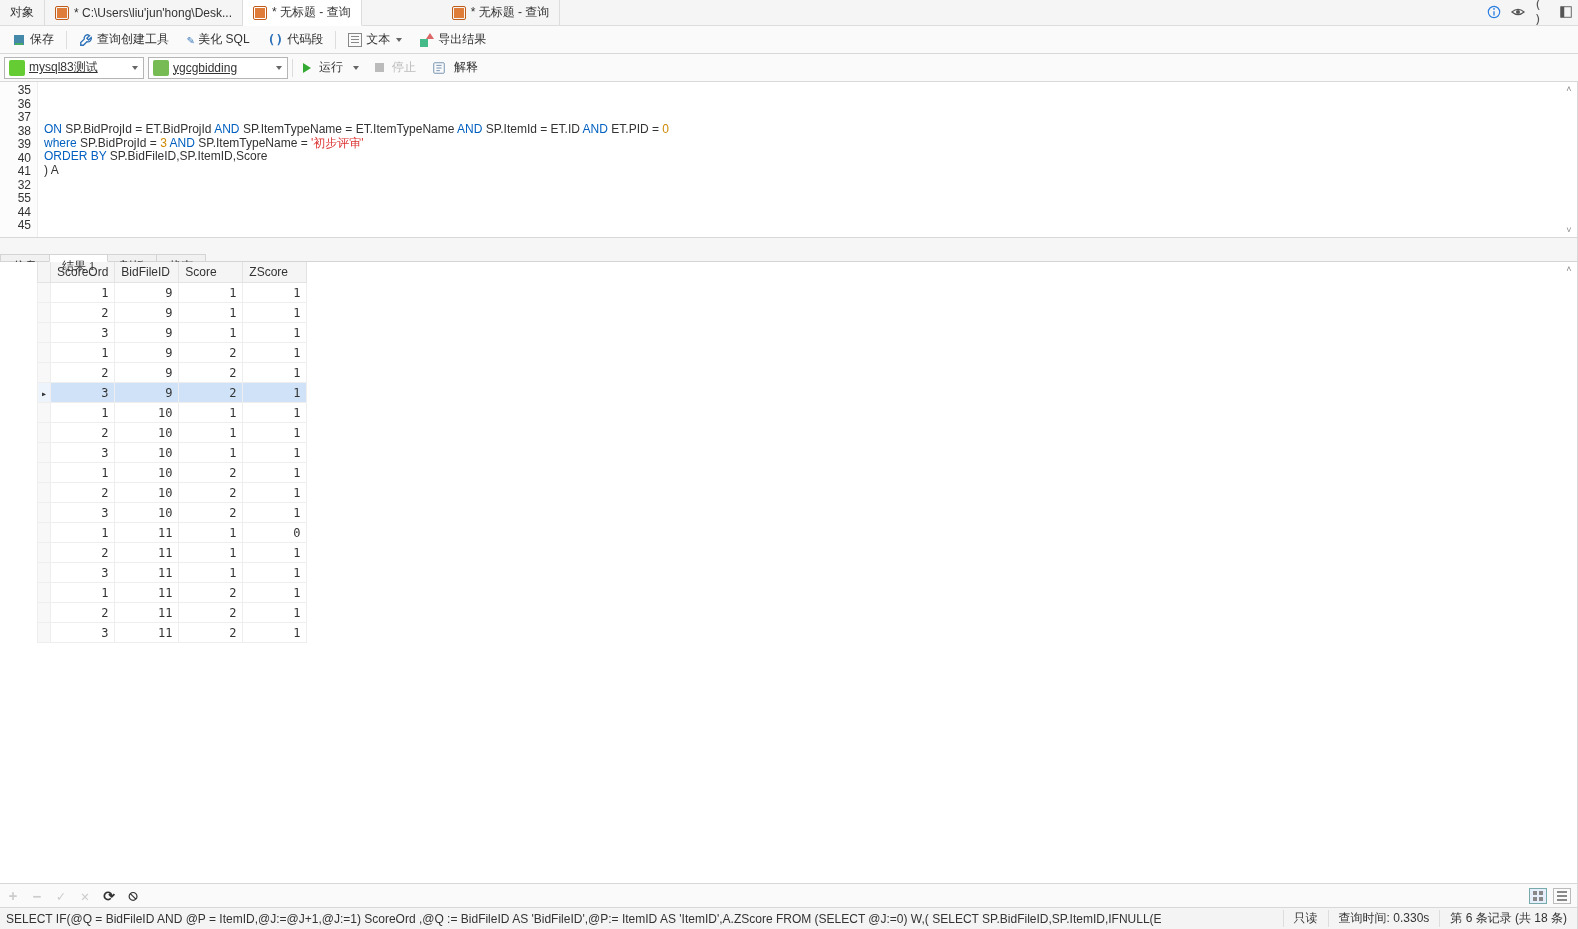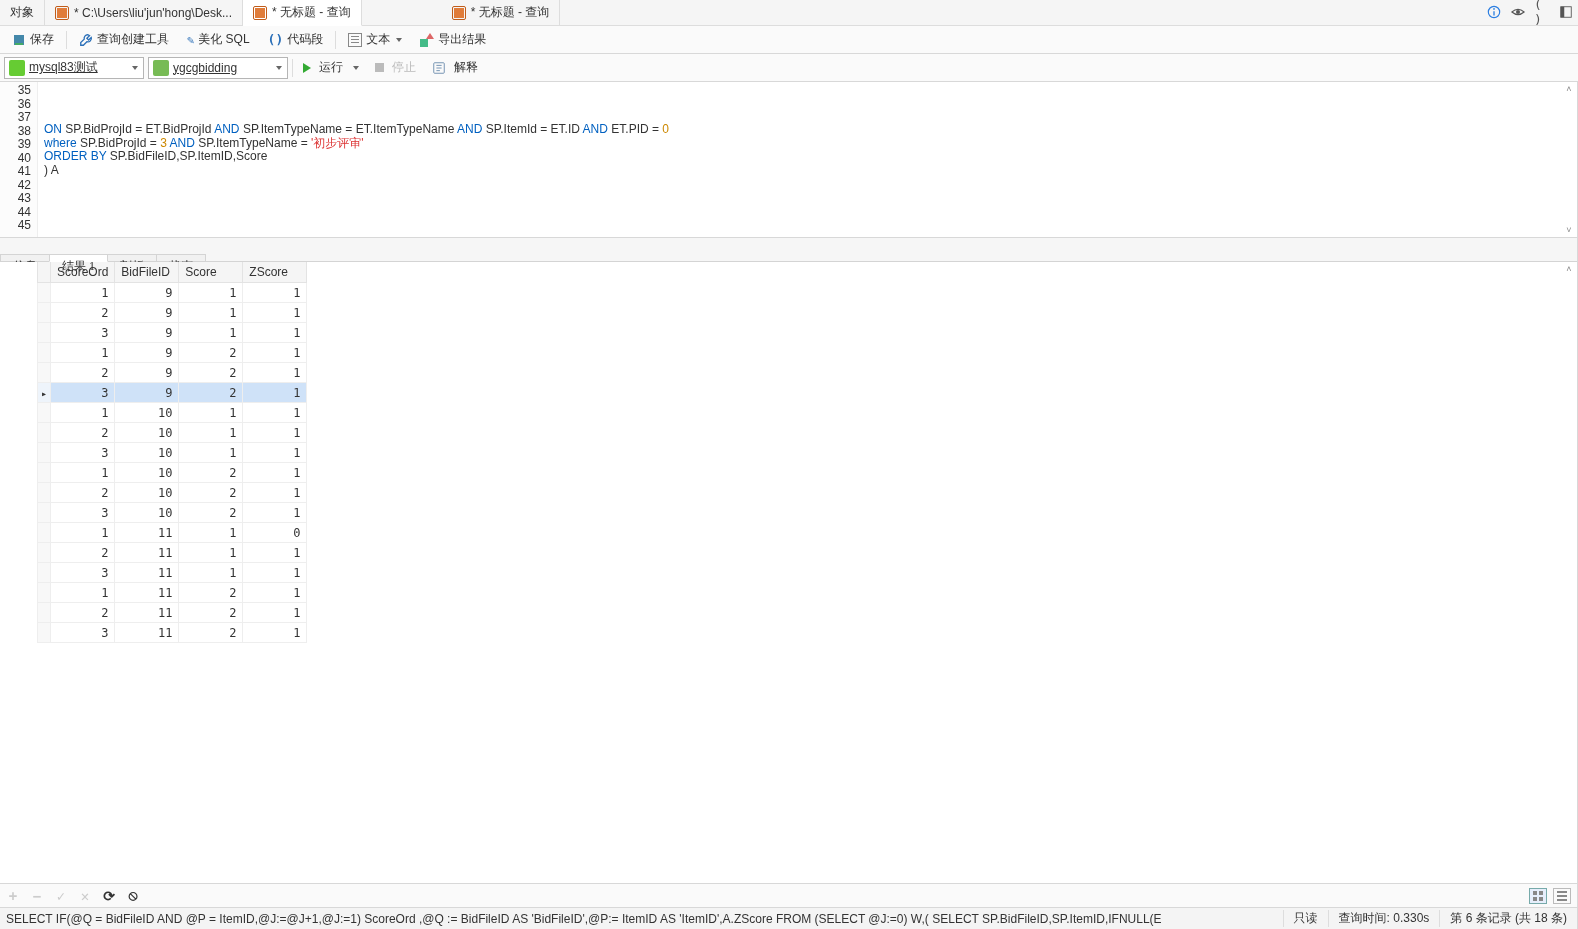--- a/index.html
+++ b/index.html
@@ -200,22 +200,22 @@
 
     <div class="sql-area">
       <div class="gutter" id="gutter">
           <div>35</div>
           <div>36</div>
           <div>37</div>
           <div>38</div>
           <div>39</div>
           <div>40</div>
           <div>41</div>
-          <div>42</div>
-          <div>43</div>
+          <div>32</div>
+          <div>55</div>
           <div>44</div>
           <div>45</div>
         </div>
       <div class="code" id="code"><div><span class="kw">ON</span> SP.BidProjId = ET.BidProjId <span class="kw">AND</span> SP.ItemTypeName = ET.ItemTypeName <span class="kw">AND</span> SP.ItemId = ET.ID <span class="kw">AND</span> ET.PID = <span class="num">0</span></div><div><span class="kw">where</span> SP.BidProjId = <span class="num">3</span> <span class="kw">AND</span> SP.ItemTypeName = <span class="str">'初步评审'</span></div><div><span class="kw">ORDER BY</span> SP.BidFileID,SP.ItemID,Score</div><div>) A</div><div>&nbsp;</div><div>&nbsp;</div><div>&nbsp;</div><div>&nbsp;</div><div>&nbsp;</div><div>&nbsp;</div><div>&nbsp;</div></div>
       <div class="code-scroll">
         <span class="scroll-arrow">˄</span>
         <span class="scroll-arrow">˅</span>
       </div>
     </div>
 

